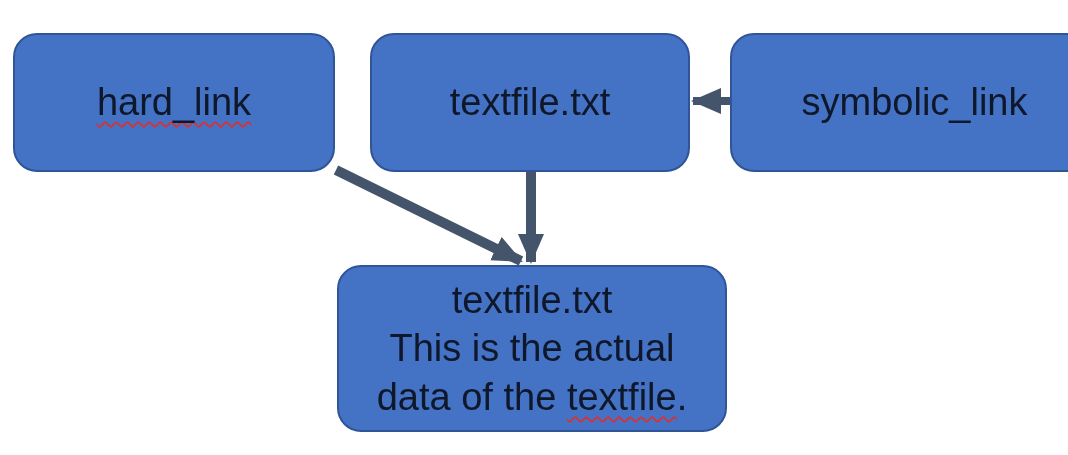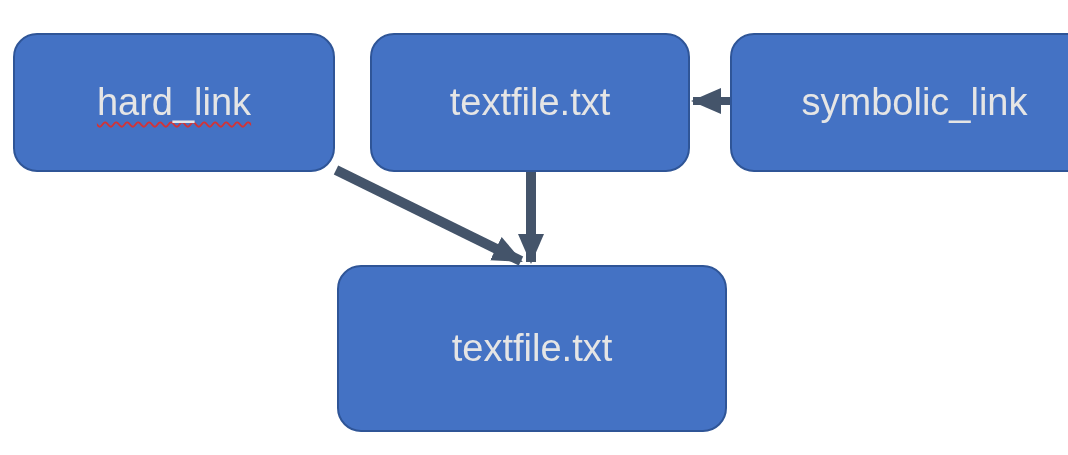--- a/index.html
+++ b/index.html
@@ -27,21 +27,21 @@
     position: absolute;
     z-index: 2;
     background: #4472C4;
     border: 2px solid #2F5597;
     border-radius: 24px;
     box-sizing: border-box;
     display: flex;
     flex-direction: column;
     align-items: center;
     justify-content: center;
-    color: #e5e5e5;
+    color: #0f172a;
     font-size: 38px;
     line-height: 1.28;
     text-align: center;
     white-space: nowrap;
   }
   #node-hard-link     { left: 13px;  top: 33px;  width: 322px; height: 139px; }
   #node-textfile      { left: 370px; top: 33px;  width: 320px; height: 139px; }
   #node-symbolic-link { left: 730px; top: 33px;  width: 369px; height: 139px; }
   #node-data-file     { left: 337px; top: 265px; width: 390px; height: 167px; }
   .misspelled {
@@ -75,15 +75,20 @@
   <div class="node" id="node-textfile">
     <span>textfile.txt</span>
   </div>
 
   <div class="node" id="node-symbolic-link">
     <span>symbolic_link</span>
   </div>
 
   <div class="node" id="node-data-file">
     <div>textfile.txt</div>
+    <div>This is the actual</div>
+    <div>
+      <span>data of the</span>
+      <span class="misspelled">textfile</span><span>.</span>
+    </div>
   </div>
 
 </div>
 
 </body></html>

